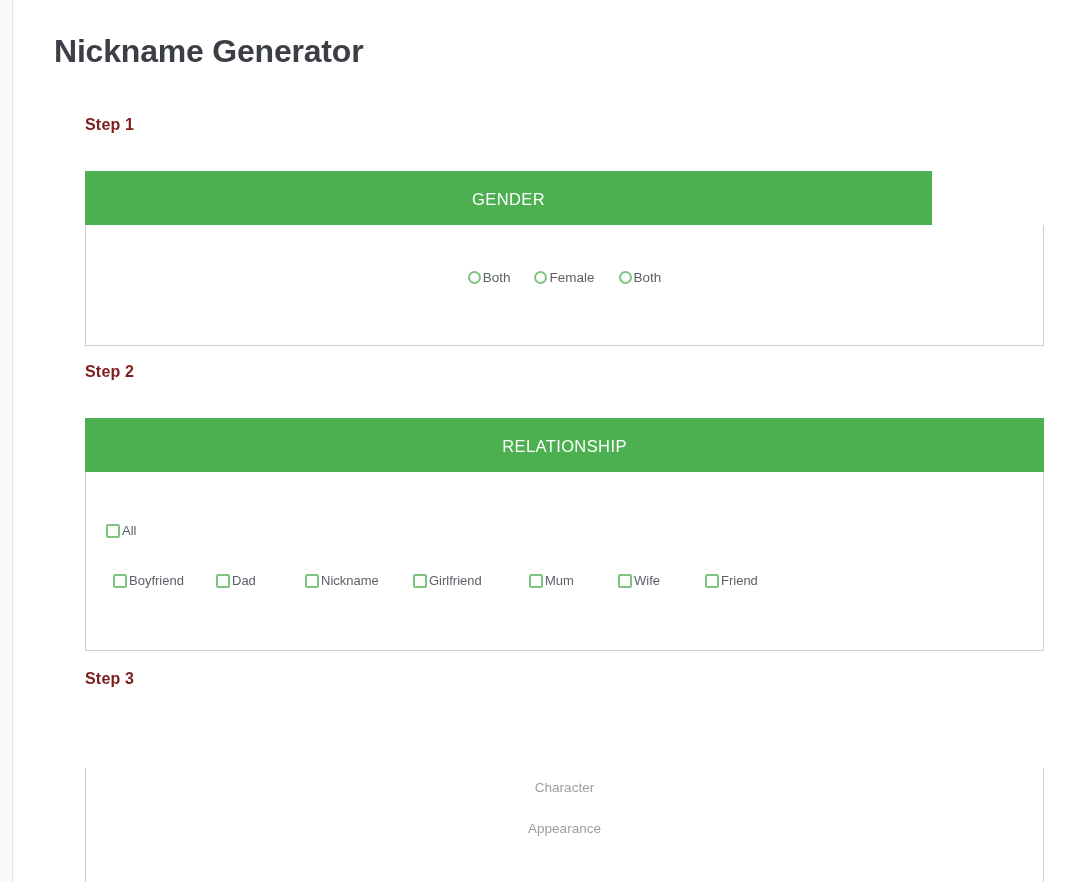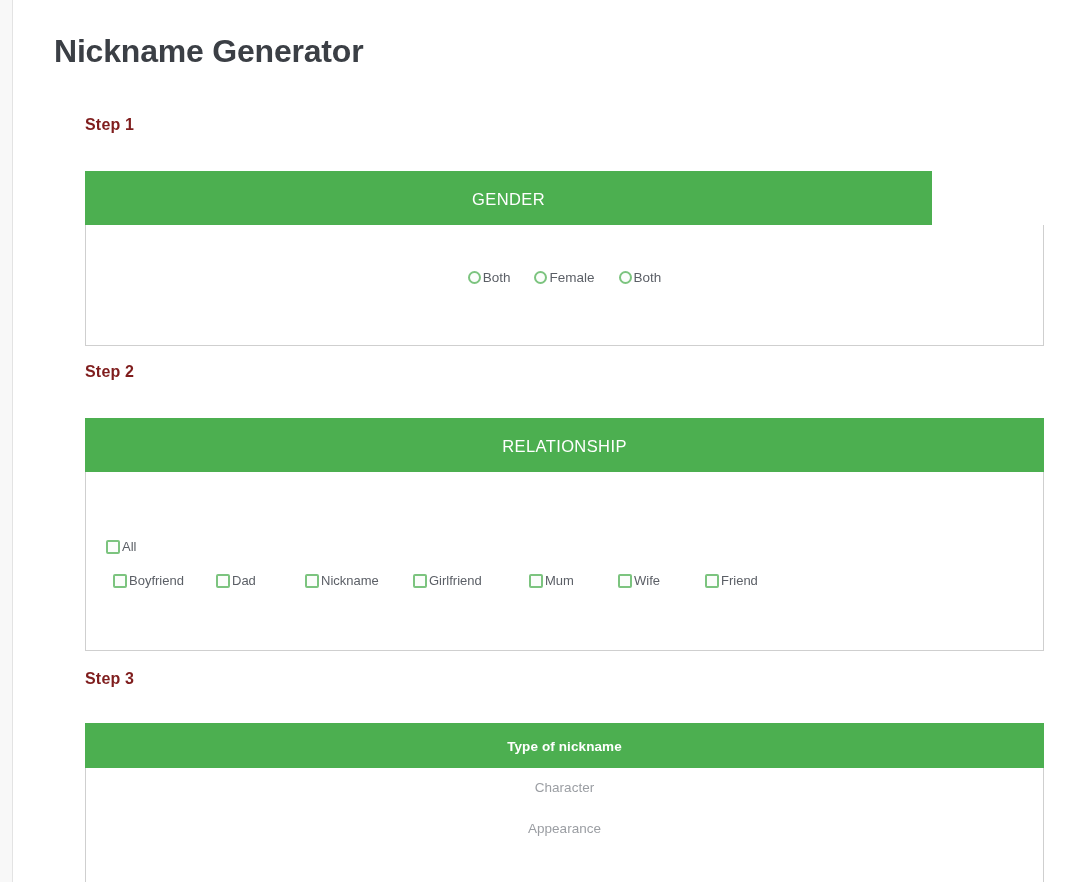--- a/index.html
+++ b/index.html
@@ -142,21 +142,21 @@
     color: #5b5f66;
     margin-left: 2px;
     white-space: nowrap;
   }
   .check-option {
     display: flex;
     align-items: center;
     position: absolute;
   }
 
-  #check-all { left: 20px; top: 67px; text-align: center; }
+  #check-all { left: 20px; top: 51px; text-align: center; }
 
   .check-row {
     position: absolute;
     left: 20px;
     top: 101px;
     width: 915px;
     height: 20px;
   }
   .check-row .check-option { position: absolute; top: 0; }
 
@@ -256,21 +256,20 @@
           <span class="check-mark"></span>
           <span class="check-text">Friend</span>
         </label>
 
       </div>
     </div>
   </div>
 
   <div class="step-label" style="top:670px">Step 3</div>
 
-  <div class="card-header small" style="position:absolute;left:85px;top:723px;width:959px;">Type of nickname</div>
   <div class="card" id="card-type" style="top:768px">
     <div class="card-body">
       <div class="type-option" style="top:53px">Appearance</div>
       <div class="type-option" style="top:12px">Character</div>
     </div>
   </div>
 
 </div>
 
 </body></html>

